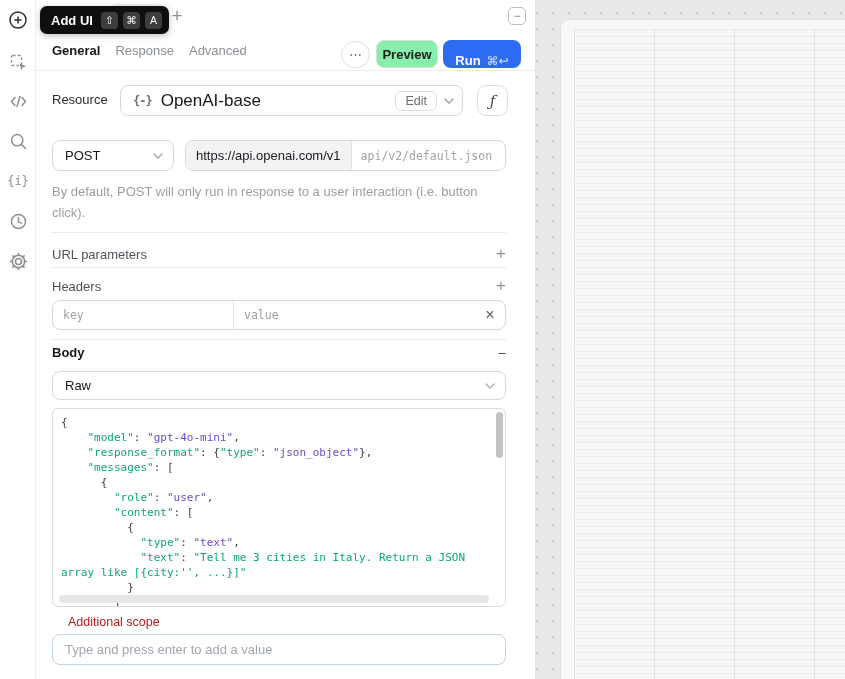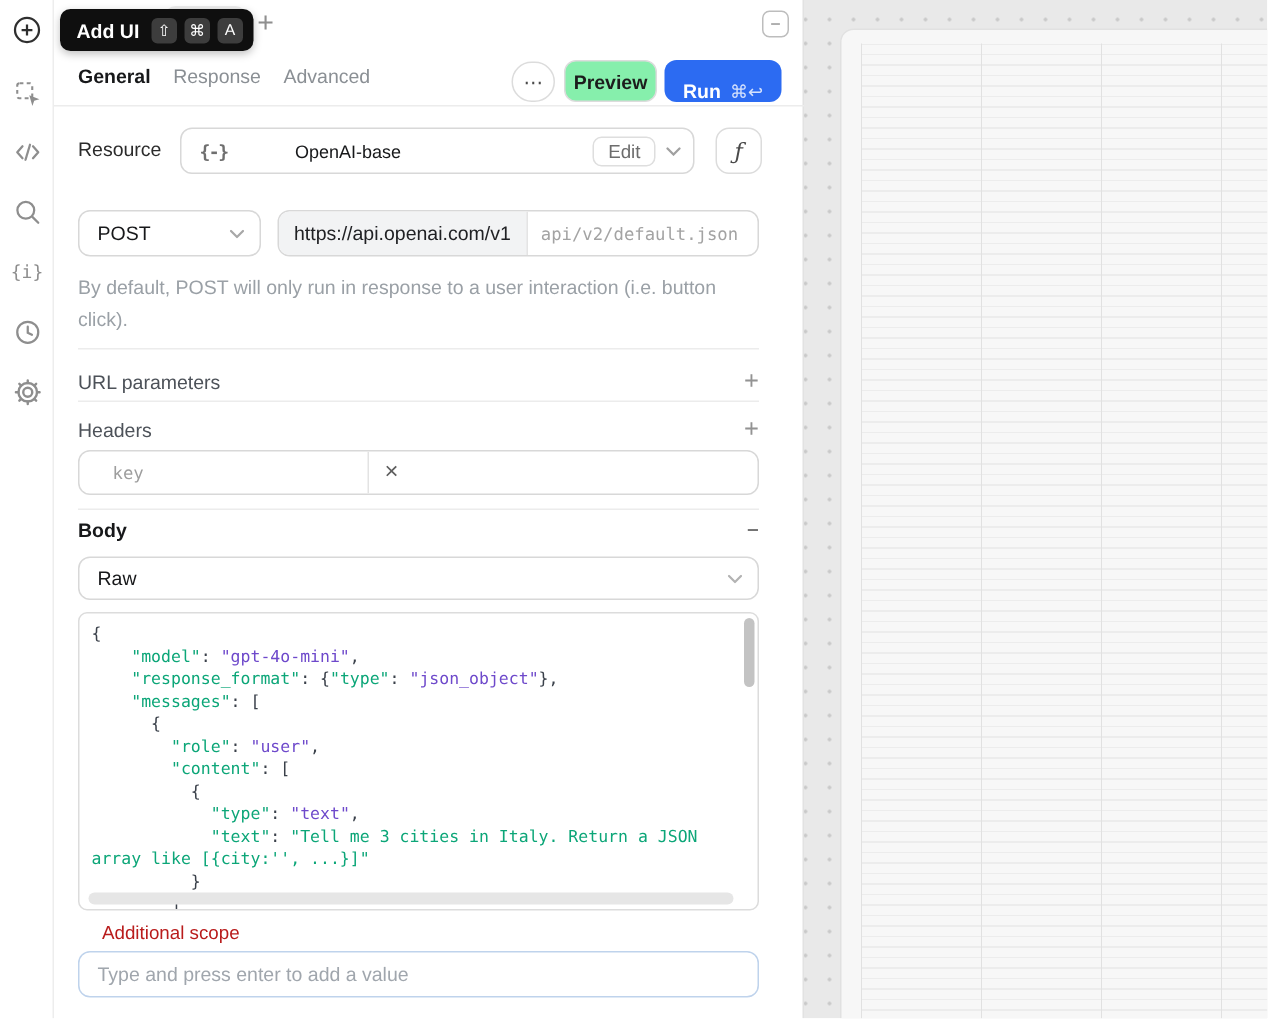--- a/index.html
+++ b/index.html
@@ -34,44 +34,44 @@
   .run-btn { position:absolute; left:407px; top:40px; width:78px; height:28px; border:none; border-radius:8px; display:flex; align-items:flex-end; justify-content:center; gap:6px; color:#fff; cursor:pointer; }
   .run-label { font-size:13px; font-weight:700; }
   .run-kbd { font-size:12px; opacity:.8; }
 
   .field-label { font-size:13px; font-weight:500; color:#2b2b2b; }
   .select-box { background:#fff; border:1px solid #d8d8d8; border-radius:8px; display:flex; align-items:center; cursor:pointer; }
   .chev { flex:none; }
 
   .resource-select { position:absolute; left:84px; top:85px; width:343px; height:31px; padding:0 8px 0 12px; }
   .resource-icon { font-family:"DejaVu Sans Mono", monospace; font-size:12px; color:#6f6f6f; font-weight:700; margin-right:9px; letter-spacing:-1px; }
-  .resource-name { font-size:12px; font-weight:500; color:#17181a; flex:1;margin-left:36px; }
+  .resource-name { font-size:17px; font-weight:500; color:#17181a; flex:1; }
   .edit-pill { border:1px solid #dedede; border-radius:6px; padding:2px 9px; font-size:12.5px; color:#6d6d6d; margin-right:7px; cursor:pointer; }
   .fx-btn { position:absolute; left:441px; top:85px; width:31px; height:31px; border:1px solid #dcdcdc; border-radius:9px; background:#fff; display:flex; align-items:center; justify-content:center; font-family:"DejaVu Serif", serif; font-style:italic; font-size:15px; color:#4a4a4a; cursor:pointer; }
 
   .post-select { position:absolute; left:16px; top:140px; width:122px; height:31px; padding:0 10px 0 12px; justify-content:space-between; font-size:13px; color:#17181a; }
   .url-field { position:absolute; left:149px; top:140px; width:321px; height:31px; border:1px solid #d8d8d8; border-radius:8px; display:flex; overflow:hidden; background:#fff; }
   .url-base { background:#f2f3f4; border-right:1px solid #e4e4e4; display:flex; align-items:center; padding:0 10px; font-size:13px; color:#202124; white-space:nowrap; }
   .url-path { flex:1; display:flex; align-items:center; padding:0 9px; font-family:"DejaVu Sans Mono", monospace; font-size:11.5px; color:#a3a3a3; white-space:nowrap; }
 
   .help-text { position:absolute; left:16px; top:181px; width:452px; font-size:13px; line-height:21px; color:#9aa0a6; }
 
   .divider { position:absolute; left:16px; width:454px; height:1px; background:#ececec; }
 
   .section-row { position:absolute; left:16px; width:454px; display:flex; align-items:flex-end; justify-content:space-between; }
   .section-label { font-size:13px; color:#4d5259; }
   .add-btn { font-size:17px; font-weight:300; color:#939393; cursor:pointer; line-height:1; }
 
-  .kv-row { position:absolute; left:16px; top:300px; width:454px; height:30px; border:1px solid #d8d8d8; border-radius:8px; display:flex; align-items:stretch; overflow:hidden; background:#fff;padding-left:12px; }
+  .kv-row { position:absolute; left:16px; top:300px; width:454px; height:30px; border:1px solid #d8d8d8; border-radius:8px; display:flex; align-items:stretch; overflow:hidden; background:#fff; }
   .kv-key { width:181px; border-right:1px solid #e3e3e3; display:flex; align-items:center; padding:0 10px; }
   .kv-val { flex:1; display:flex; align-items:center; padding:0 10px; }
   .mono-ph { font-family:"DejaVu Sans Mono", monospace; font-size:11.5px; color:#9e9e9e; }
   .kv-x { width:30px; display:flex; align-items:center; justify-content:center; font-size:16px; color:#5f5f5f; cursor:pointer; }
 
-  .body-row { position:absolute; left:16px; top:345px; width:454px; display:flex; align-items:center; justify-content:space-between; }
+  .body-row { position:absolute; left:16px; top:345px; width:454px; display:flex; justify-content:space-between; }
   .body-label { font-size:13px; font-weight:700; color:#17181a; }
   .minus-btn { font-size:14px; color:#4a4a4a; cursor:pointer; }
 
   .raw-select { position:absolute; left:16px; top:371px; width:454px; height:29px; padding:0 10px 0 12px; justify-content:space-between; font-size:13px; color:#17181a; }
 
   .code-editor { position:absolute; left:16px; top:408px; width:454px; height:199px; border:1px solid #dcdcdc; border-radius:6px; background:#fff; overflow:hidden; cursor:text; }
   .code { position:absolute; left:8px; top:6px; right:12px; font-family:"DejaVu Sans Mono", monospace; font-size:11px; line-height:15px; white-space:pre; }
   .tok-p { color:#3a404a; }
   .tok-k { color:#0ca678; }
   .tok-s { color:#6e49cb; }
@@ -220,20 +220,23 @@
 
     <div class="section-row" style="top:273px; height:21px;">
       <span class="section-label">Headers</span>
       <span class="add-btn">+</span>
     </div>
 
     <div class="kv-row">
       <div class="kv-key">
         <span class="mono-ph">key</span>
       </div>
+      <div class="kv-val">
+        <span class="mono-ph">value</span>
+      </div>
       <div class="kv-x">×</div>
     </div>
 
     <div class="divider" style="top:339px;"></div>
 
     <div class="body-row">
       <span class="body-label">Body</span>
       <span class="minus-btn">−</span>
     </div>
 

